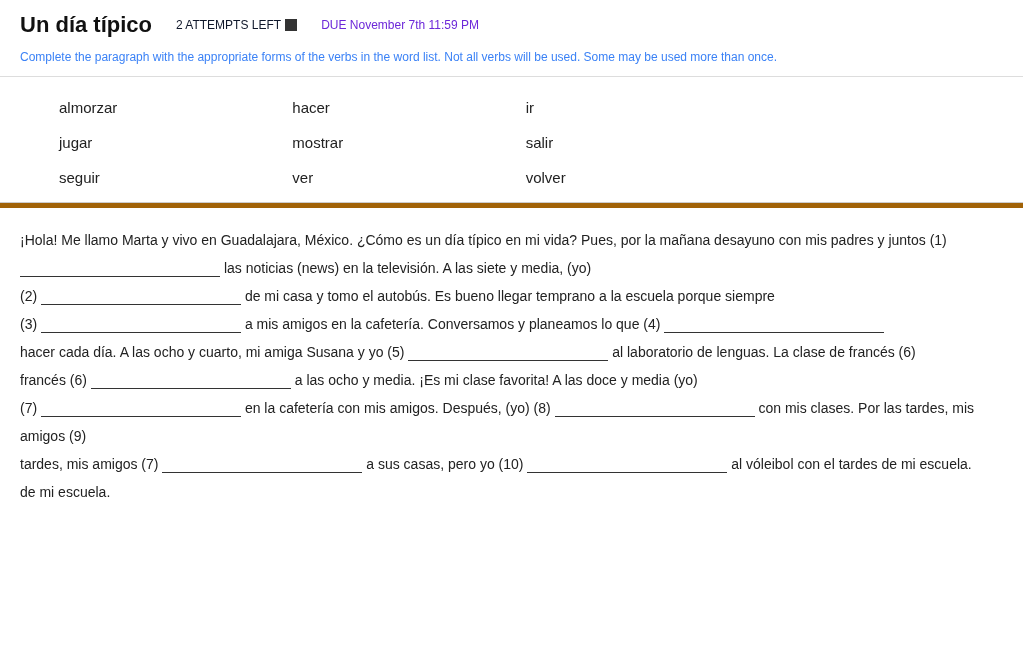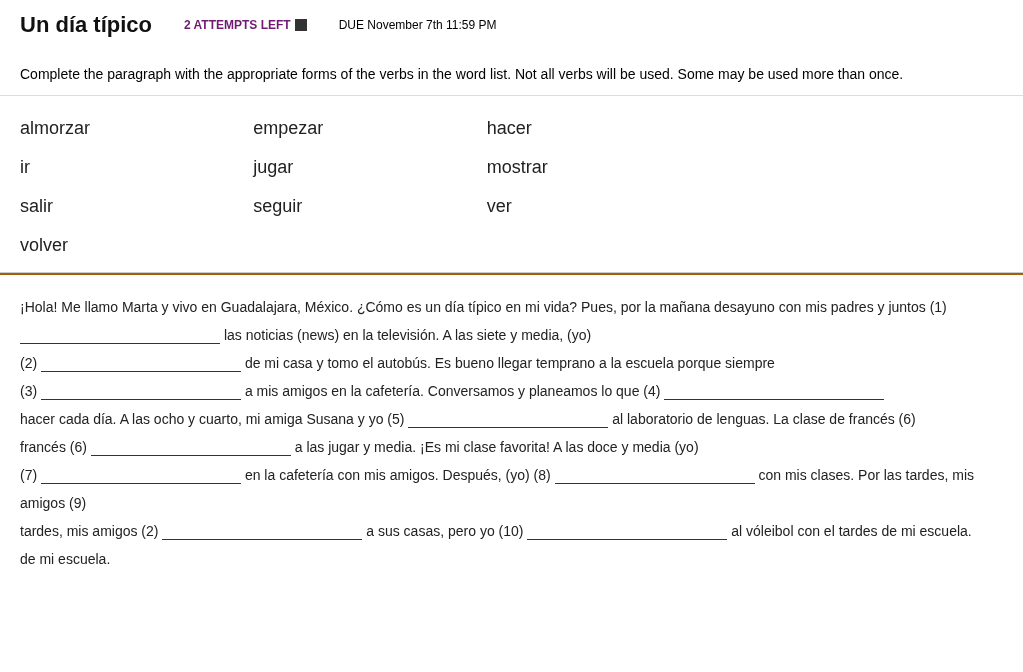--- a/index.html
+++ b/index.html
@@ -16,70 +16,70 @@
       padding: 0;
     }
     .header {
       background: #fff;
       padding: 12px 20px 8px 20px;
       border-bottom: 1px solid #ddd;
     }
     .header-top {
       display: flex;
       align-items: center;
-      gap: 32px;
-      margin-bottom: 20px;
+      gap: 24px;
+      margin-bottom: 4px;
     }
     .title {
       font-size: 22px;
       font-weight: bold;
       color: #111;
     }
     .attempts {
       font-size: 12px;
-      color: #701a75;
+      color: #0f172a;
       display: flex;
       align-items: center;
       gap: 4px;
-      font-weight: bold;
     }
     .attempts-icon {
       width: 12px;
       height: 12px;
       background: #333;
       display: inline-block;
     }
     .due {
       font-size: 12px;
-      color: #000000;
+      color: #6d28d9;
     }
     .instructions {
-      font-size: 14px;
-      color: #000000;
+      font-size: 12px;
+      color: #3b82f6;
       line-height: 1.5;
       padding: 6px 0 2px 0;
     }
     .word-list-section {
       padding: 18px 20px 12px 20px;
       border-bottom: 1px solid #ccc;
     }
     .word-grid {
       display: grid;
       grid-template-columns: 1fr 1fr 1fr;
       gap: 10px 0;
       max-width: 700px;
     }
     .word-item {
-      font-size: 18px;
+      font-size: 15px;
       color: #222;
       padding: 4px 0;
+      margin-left: 39px;
     }
     .paragraph-section {
       padding: 18px 20px 16px 20px;
-      border-top: 2px solid #a16207;
+      border-top: 5px solid #a16207;
     }
     .paragraph-text {
       font-size: 14px;
       line-height: 2.0;
       color: #222;
     }
     .fill-input {
       border: none;
       border-bottom: 1px solid #333;
       background: transparent;
@@ -110,21 +110,20 @@
       </span>
       <span class="due">DUE  November 7th 11:59 PM</span>
     </div>
     <div class="instructions">Complete the paragraph with the appropriate forms of the verbs in the word list. Not all verbs will be used. Some may be used more than once.</div>
   </div>
 
   <div class="word-list-section">
     <div class="word-grid">
 
       <div class="word-item">almorzar</div>
-      <div class="word-item">empezar</div>
 
       <div class="word-item">hacer</div>
       <div class="word-item">ir</div>
       <div class="word-item">jugar</div>
 
       <div class="word-item">mostrar</div>
       <div class="word-item">salir</div>
 
       <div class="word-item">seguir</div>
       <div class="word-item">ver</div>
@@ -146,30 +145,30 @@
       <input class="fill-input fill-input-lg" type="text" style="">
       <span> a mis amigos en la cafetería. Conversamos y planeamos lo que (4)</span>
       <input class="fill-input fill-input-xl" type="text" style="">
       <br>
       <span> hacer cada día. A las ocho y cuarto, mi amiga Susana y yo (5)</span>
       <input class="fill-input fill-input-lg" type="text" style="">
       <span> al laboratorio de lenguas. La clase de francés (6)</span>
       <br>
       <span>francés (6)</span>
       <input class="fill-input fill-input-lg" type="text" style="">
-      <span> a las jugar y media.</span>
+      <span> a las ocho y media.</span>
       <span>¡Es mi clase favorita! A las doce y media (yo)</span>
       <br>
       <span>(7)</span>
       <input class="fill-input fill-input-lg" type="text" style="">
       <span> en la cafetería con mis amigos. Después, (yo) (8)</span>
       <input class="fill-input fill-input-lg" type="text" style="">
       <span> con mis clases. Por las tardes, mis amigos (9)</span>
       <br>
-      <span>tardes, mis amigos (2)</span>
+      <span>tardes, mis amigos (7)</span>
       <input class="fill-input fill-input-lg" type="text" style="">
       <span> a sus casas, pero yo (10)</span>
       <input class="fill-input fill-input-lg" type="text" style="">
       <span> al vóleibol con el tardes de mi escuela.</span>
       <br>
       <span>de mi escuela.</span>
     </div>
   </div>
 </div>
 

